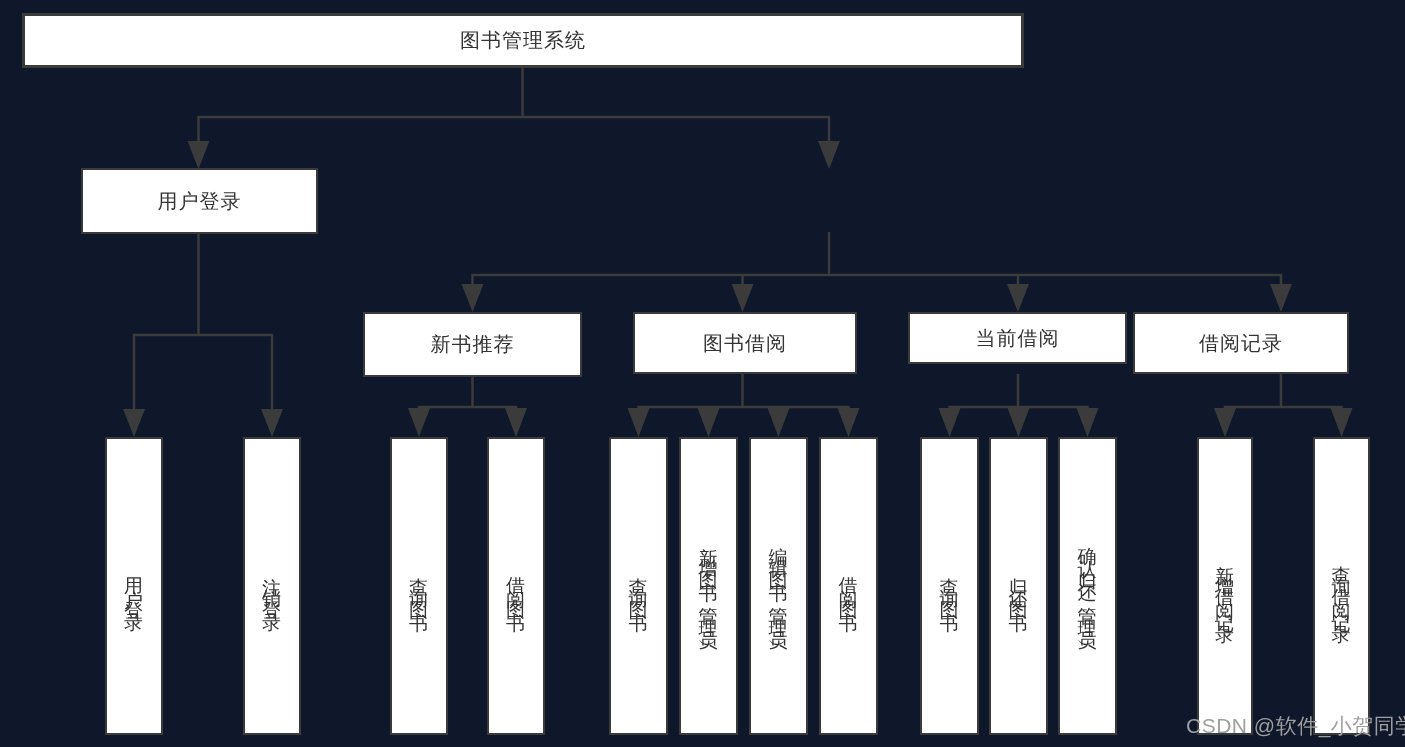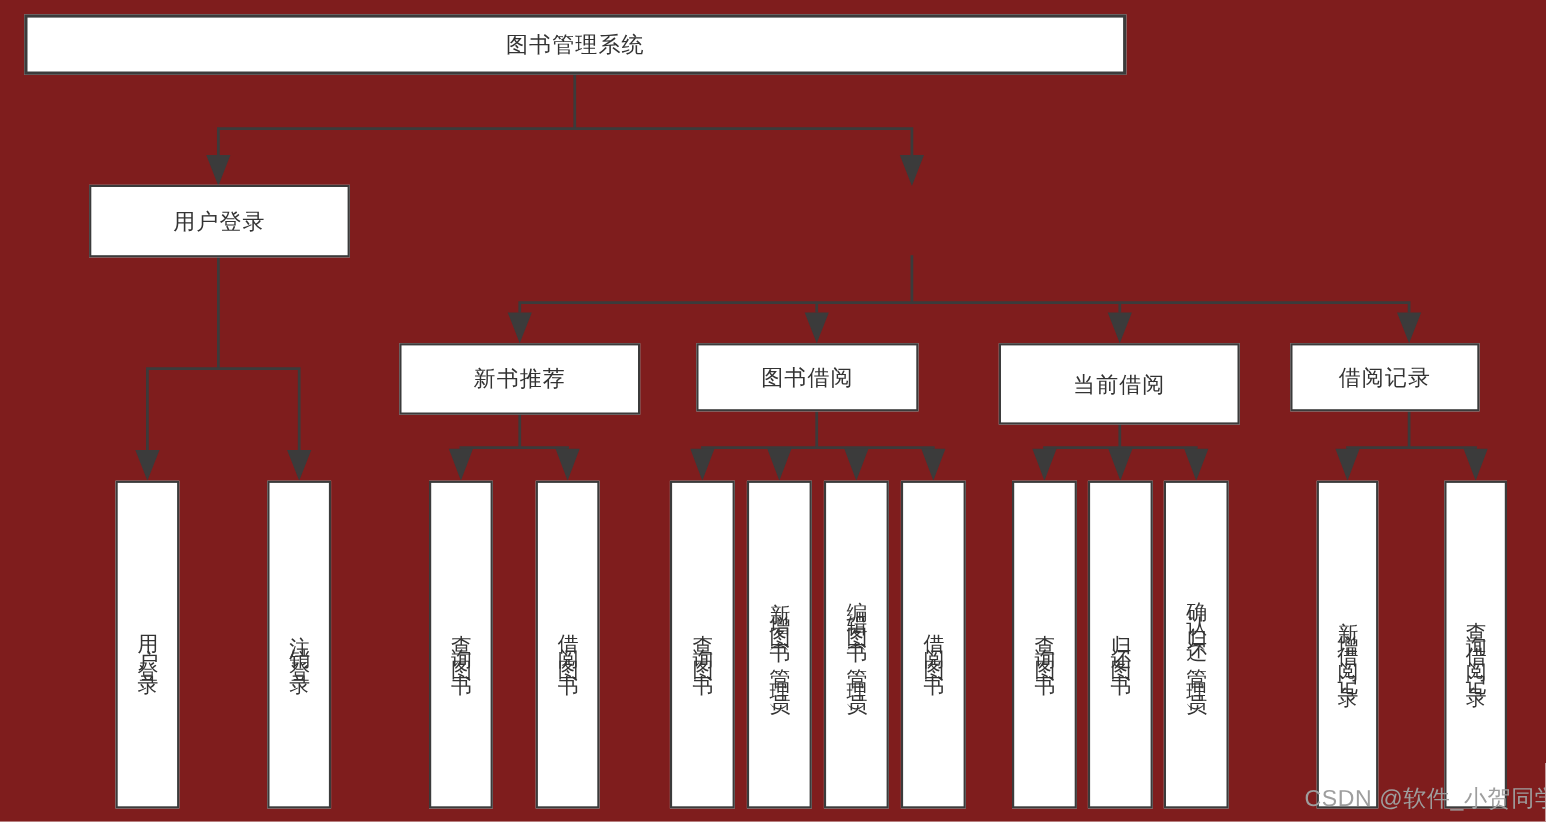--- a/index.html
+++ b/index.html
@@ -1,19 +1,19 @@
 <!DOCTYPE html>
 <html><head>
 <meta charset="utf-8">
 <style>
   html,body{margin:0;padding:0;background:#ffffff;}
   .stage{
     position:relative;
     width:1405px;height:747px;
-    background:#7f1d1d;
+    background:#0f172a;
     font-family:"Liberation Sans",sans-serif;
     overflow:hidden;
   }
   .connectors{position:absolute;left:0;top:0;z-index:0;}
   .node{
     position:absolute;
     box-sizing:border-box;
     background:#ffffff;
     border:2.5px solid #3b3b3b;
     display:flex;align-items:center;justify-content:center;
@@ -98,27 +98,27 @@
     <span class="h-label">图书管理系统</span>
   </div>
 
   <div class="node" style="left:81px;top:168px;width:237px;height:66px">
     <span class="h-label">用户登录</span>
   </div>
 
   <div class="node" style="left:363px;top:312px;width:219px;height:65px">
     <span class="h-label">新书推荐</span>
   </div>
-  <div class="node" style="left:633px;top:312px;width:202px;height:62px">
+  <div class="node" style="left:633px;top:312px;width:224px;height:62px">
     <span class="h-label">图书借阅</span>
   </div>
-  <div class="node" style="left:908px;top:312px;width:219px;height:74px">
+  <div class="node" style="left:908px;top:312px;width:219px;height:52px">
     <span class="h-label">当前借阅</span>
   </div>
-  <div class="node" style="left:1173px;top:312px;width:172px;height:62px">
+  <div class="node" style="left:1133px;top:312px;width:216px;height:62px">
     <span class="h-label">借阅记录</span>
   </div>
 
   <div class="node" style="left:105px;top:437px;width:58px;height:298px">
     <span class="v-label">用户登录</span>
   </div>
   <div class="node" style="left:243px;top:437px;width:58px;height:298px">
     <span class="v-label">注销登录</span>
   </div>
   <div class="node" style="left:390px;top:437px;width:58px;height:298px">

